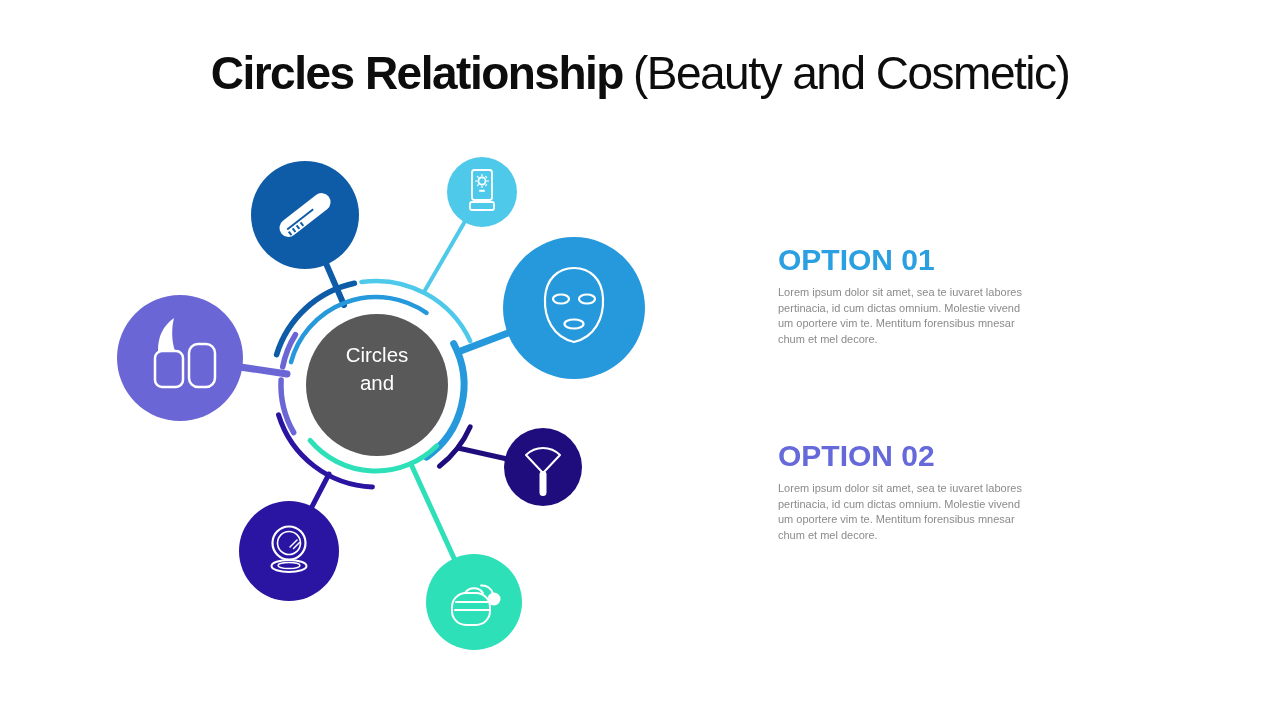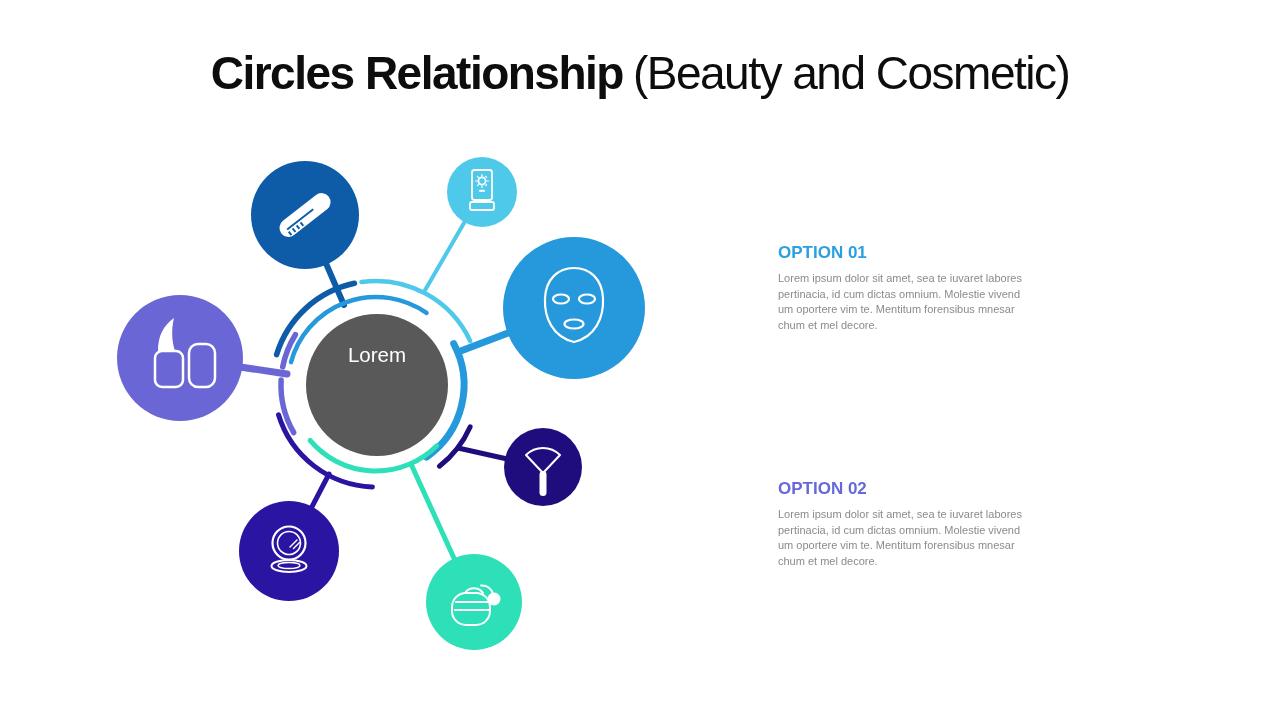--- a/index.html
+++ b/index.html
@@ -8,21 +8,21 @@
   .slide-title{position:absolute;top:46px;left:0;width:1280px;text-align:center;
     font-size:46px;letter-spacing:-1.5px;color:#0d0d0d;white-space:nowrap;}
   .slide-title .t-bold{font-weight:700;}
   .slide-title .t-reg{font-weight:400;margin-left:10px;}
   svg.diagram{position:absolute;left:0;top:0;}
   .center-label{position:absolute;left:307px;top:341px;width:140px;text-align:center;
     color:#ffffff;font-size:20.5px;line-height:1.38;}
   .option{position:absolute;left:778px;width:400px;}
   .option-1{top:243px;}
   .option-2{top:439px;}
-  .option h2{margin:0 0 8px 0;font-size:17px;font-weight:700;letter-spacing:0;}
+  .option h2{margin:0 0 8px 0;font-size:30px;font-weight:700;letter-spacing:0;}
   .option .body{font-size:11px;line-height:1.42;color:#8b8b8b;}
 </style>
 </head>
 <body>
 
 <div class="stage">
 
   <div class="slide-title">
     <span class="t-bold">Circles Relationship</span><span class="t-reg">(Beauty and Cosmetic)</span>
   </div>
@@ -120,35 +120,36 @@
       <rect x="-22" y="-9" width="38" height="32" rx="14"></rect>
       <line x1="-18" y1="0" x2="14" y2="0"></line>
       <line x1="-19" y1="8" x2="15" y2="8"></line>
       <path d="M -9,-9 A 11,11 0 0 1 9,-9"></path>
       <path d="M 7,-16.5 A 11,11 0 0 1 19,-8"></path>
       <circle cx="20" cy="-3" r="6.5" fill="#ffffff" stroke="none"></circle>
     </g>
   </svg>
 
   <div class="center-label">
-    <div>Lorem</div>
+    <div>Circles</div>
+    <div>and</div>
   </div>
 
   <div class="option option-1">
     <h2 style="color: rgb(42, 159, 225);">OPTION 01</h2>
     <div class="body">
       <div>Lorem ipsum dolor sit amet, sea te iuvaret labores</div>
       <div>pertinacia, id cum dictas omnium. Molestie vivend</div>
       <div>um oportere vim te. Mentitum forensibus mnesar</div>
       <div>chum et mel decore.</div>
     </div>
   </div>
 
   <div class="option option-2">
-    <h2 style="color: rgb(101, 105, 217); margin-top: 40px;">OPTION 02</h2>
+    <h2 style="color: rgb(101, 105, 217);">OPTION 02</h2>
     <div class="body">
       <div>Lorem ipsum dolor sit amet, sea te iuvaret labores</div>
       <div>pertinacia, id cum dictas omnium. Molestie vivend</div>
       <div>um oportere vim te. Mentitum forensibus mnesar</div>
       <div>chum et mel decore.</div>
     </div>
   </div>
 
 </div>
 

